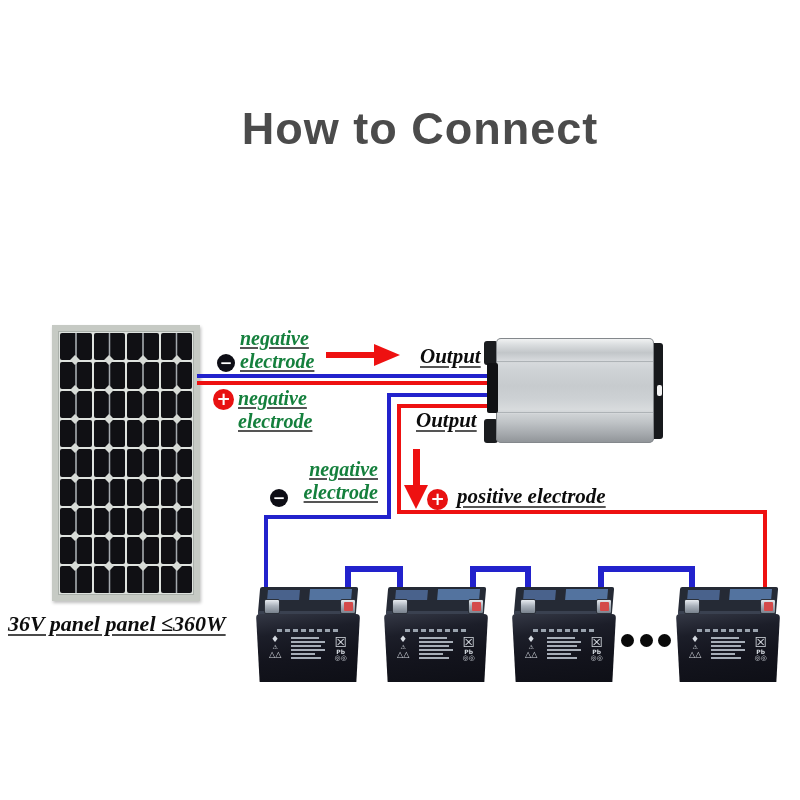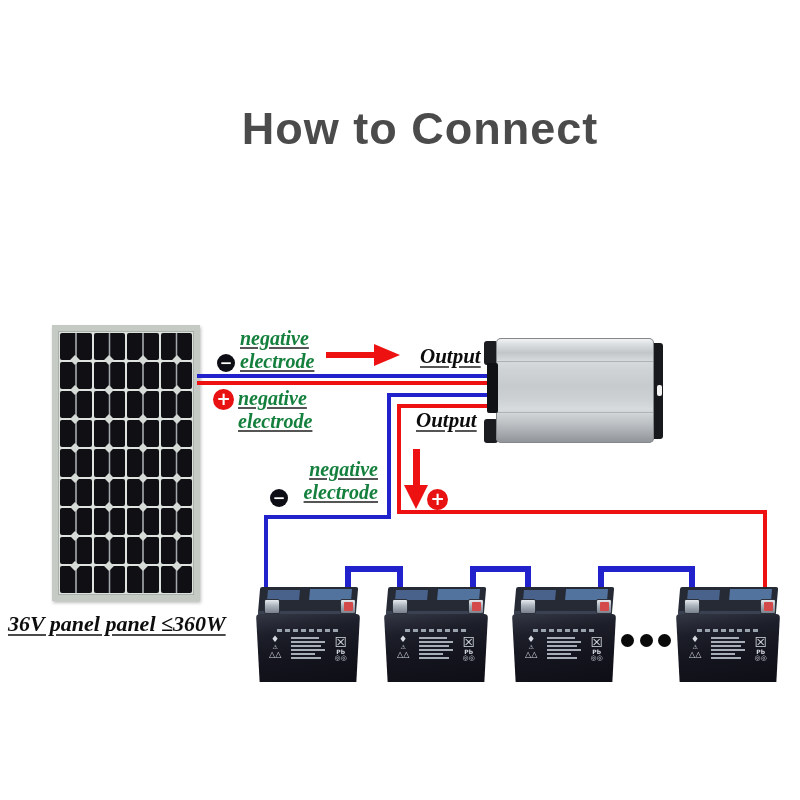--- a/index.html
+++ b/index.html
@@ -250,20 +250,21 @@
 
   <div class="abs elabel" style="left:283px; top:458px; width:95px; text-align:right;">
     <span>negative</span>
     <span>electrode</span>
   </div>
   <div class="abs minus-badge" style="left:270px; top:489px;">−</div>
 
   <div class="abs red" id="arrow-down-line"></div>
   <div class="abs" id="arrow-down-head"></div>
   <div class="abs plus-badge" style="left:427px; top:489px;">+</div>
+  <div class="abs big-label" style="left:457px; top:484px;">positive electrode</div>
 
   <div class="wire blue" style="left:345px; top:566px; width:58px; height:6px;"></div>
   <div class="wire blue" style="left:345px; top:566px; width:6px; height:38px;"></div>
   <div class="wire blue" style="left:397px; top:566px; width:6px; height:38px;"></div>
 
   <div class="wire blue" style="left:470px; top:566px; width:61px; height:6px;"></div>
   <div class="wire blue" style="left:470px; top:566px; width:6px; height:38px;"></div>
   <div class="wire blue" style="left:525px; top:566px; width:6px; height:38px;"></div>
 
   <div class="wire blue" style="left:598px; top:566px; width:97px; height:6px;"></div>

